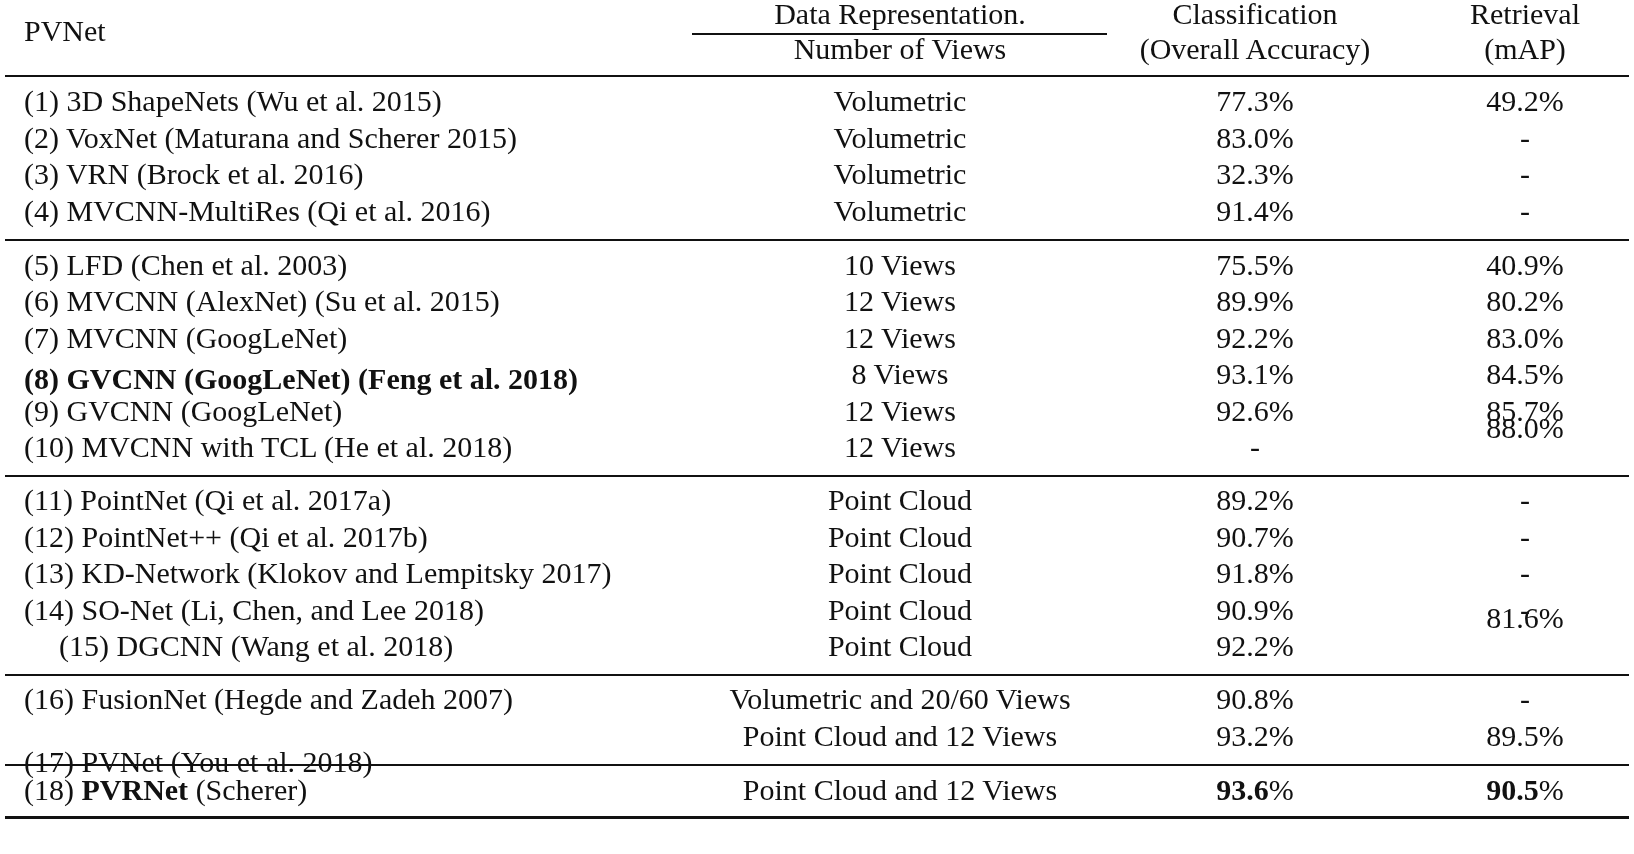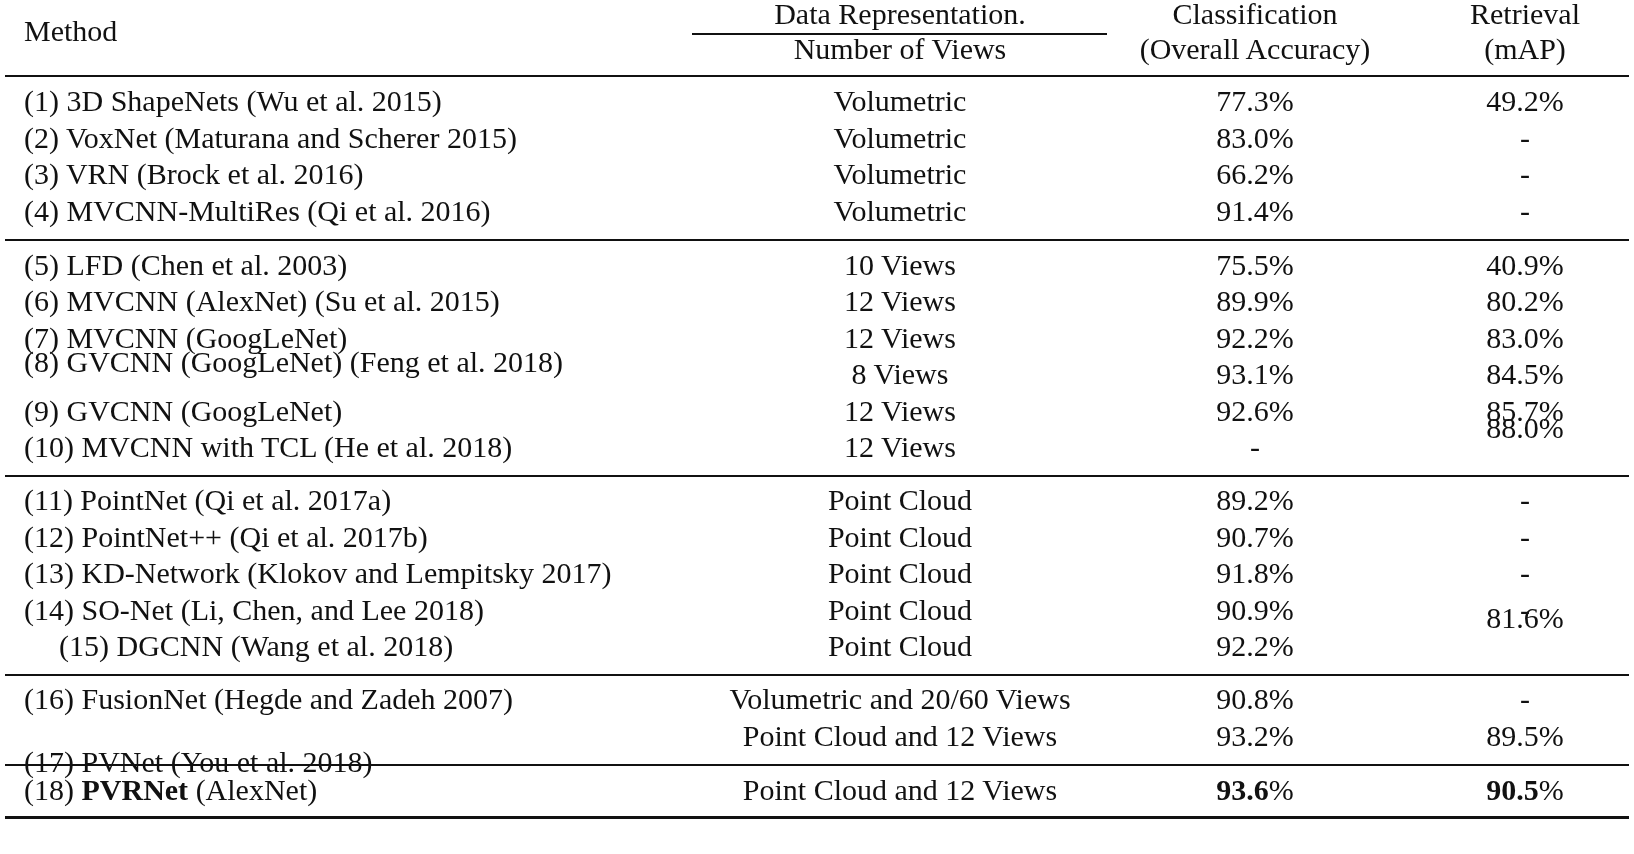--- a/index.html
+++ b/index.html
@@ -12,21 +12,21 @@
   .c { left: 1115px; width: 280px; text-align: center; }
   .r { left: 1420px; width: 210px; text-align: center; }
   .hdr { font-size: 30px; line-height: 36px; }
   b { font-weight: bold; }
 </style>
 </head>
 <body>
 
 <div>
 
-  <div class="cell m hdr" style="top:13px">Method</div>
+  <div class="cell m hdr" style="top:13px">PVNet</div>
   <div class="cell d hdr" style="top:-4px">Data Representation.</div>
   <div style="position:absolute;left:692px;top:33px;width:415px;height:1.5px;background:#111"></div>
   <div class="cell d hdr" style="top:31px">Number of Views</div>
   <div class="cell c hdr" style="top:-4px">Classification</div>
   <div class="cell c hdr" style="top:31px">(Overall Accuracy)</div>
   <div class="cell r hdr" style="top:-4px">Retrieval</div>
   <div class="cell r hdr" style="top:31px">(mAP)</div>
 
   <div class="rule" style="top:75px;height:2px"></div>
   <div class="rule" style="top:239px;height:1.5px"></div>
@@ -44,21 +44,21 @@
       </div>
       <div>
         <div class="cell m" style="top: 120px;">(2) VoxNet (Maturana and Scherer 2015)</div>
         <div class="cell d" style="top: 120px;">Volumetric</div>
         <div class="cell c" style="top: 120px;">83.0%</div>
         <div class="cell r" style="top: 120px;">-</div>
       </div>
       <div>
         <div class="cell m" style="top: 156px;">(3) VRN (Brock et al. 2016)</div>
         <div class="cell d" style="top: 156px;">Volumetric</div>
-        <div class="cell c" style="top: 156px;">66.2%</div>
+        <div class="cell c" style="top: 156px;">32.3%</div>
         <div class="cell r" style="top: 156px;">-</div>
       </div>
       <div>
         <div class="cell m" style="top: 193px;">(4) MVCNN-MultiRes (Qi et al. 2016)</div>
         <div class="cell d" style="top: 193px;">Volumetric</div>
         <div class="cell c" style="top: 193px;">91.4%</div>
         <div class="cell r" style="top: 193px;">-</div>
       </div>
       <div>
         <div class="cell m" style="top: 247px;">(5) LFD (Chen et al. 2003)</div>
@@ -72,21 +72,21 @@
         <div class="cell c" style="top: 283px; text-align: center;">89.9%</div>
         <div class="cell r" style="top: 283px;">80.2%</div>
       </div>
       <div>
         <div class="cell m" style="top: 320px;">(7) MVCNN (GoogLeNet)</div>
         <div class="cell d" style="top: 320px;">12 Views</div>
         <div class="cell c" style="top: 320px;">92.2%</div>
         <div class="cell r" style="top: 320px;">83.0%</div>
       </div>
       <div>
-        <div class="cell m" style="top: 344px;">(8) GVCNN (GoogLeNet) (Feng et al. 2018)</div>
+        <div class="cell m" style="top: 361px; font-weight: bold;">(8) GVCNN (GoogLeNet) (Feng et al. 2018)</div>
         <div class="cell d" style="top: 356px;">8 Views</div>
         <div class="cell c" style="top: 356px;">93.1%</div>
         <div class="cell r" style="top: 356px;">84.5%</div>
       </div>
       <div>
         <div class="cell m" style="top: 393px;">(9) GVCNN (GoogLeNet)</div>
         <div class="cell d" style="top: 393px;">12 Views</div>
         <div class="cell c" style="top: 393px;">92.6%</div>
         <div class="cell r" style="top: 393px;">85.7%</div>
       </div>
@@ -134,18 +134,18 @@
       </div>
       <div>
         <div class="cell m" style="top: 744px;">(17) PVNet (You et al. 2018)</div>
         <div class="cell d" style="top: 718px;">Point Cloud and 12 Views</div>
         <div class="cell c" style="top: 718px;">93.2%</div>
         <div class="cell r" style="top: 718px;">89.5%</div>
       </div>
     </div>
 
   <div>
-    <div class="cell m" style="top:772px"><span>(18) </span><b>PVRNet</b><span> (AlexNet)</span></div>
+    <div class="cell m" style="top:772px"><span>(18) </span><b>PVRNet</b><span> (Scherer)</span></div>
     <div class="cell d" style="top:772px">Point Cloud and 12 Views</div>
     <div class="cell c" style="top:772px"><b>93.6</b><span>%</span></div>
     <div class="cell r" style="top:772px"><b>90.5</b><span>%</span></div>
   </div>
 </div>
 
 </body></html>

